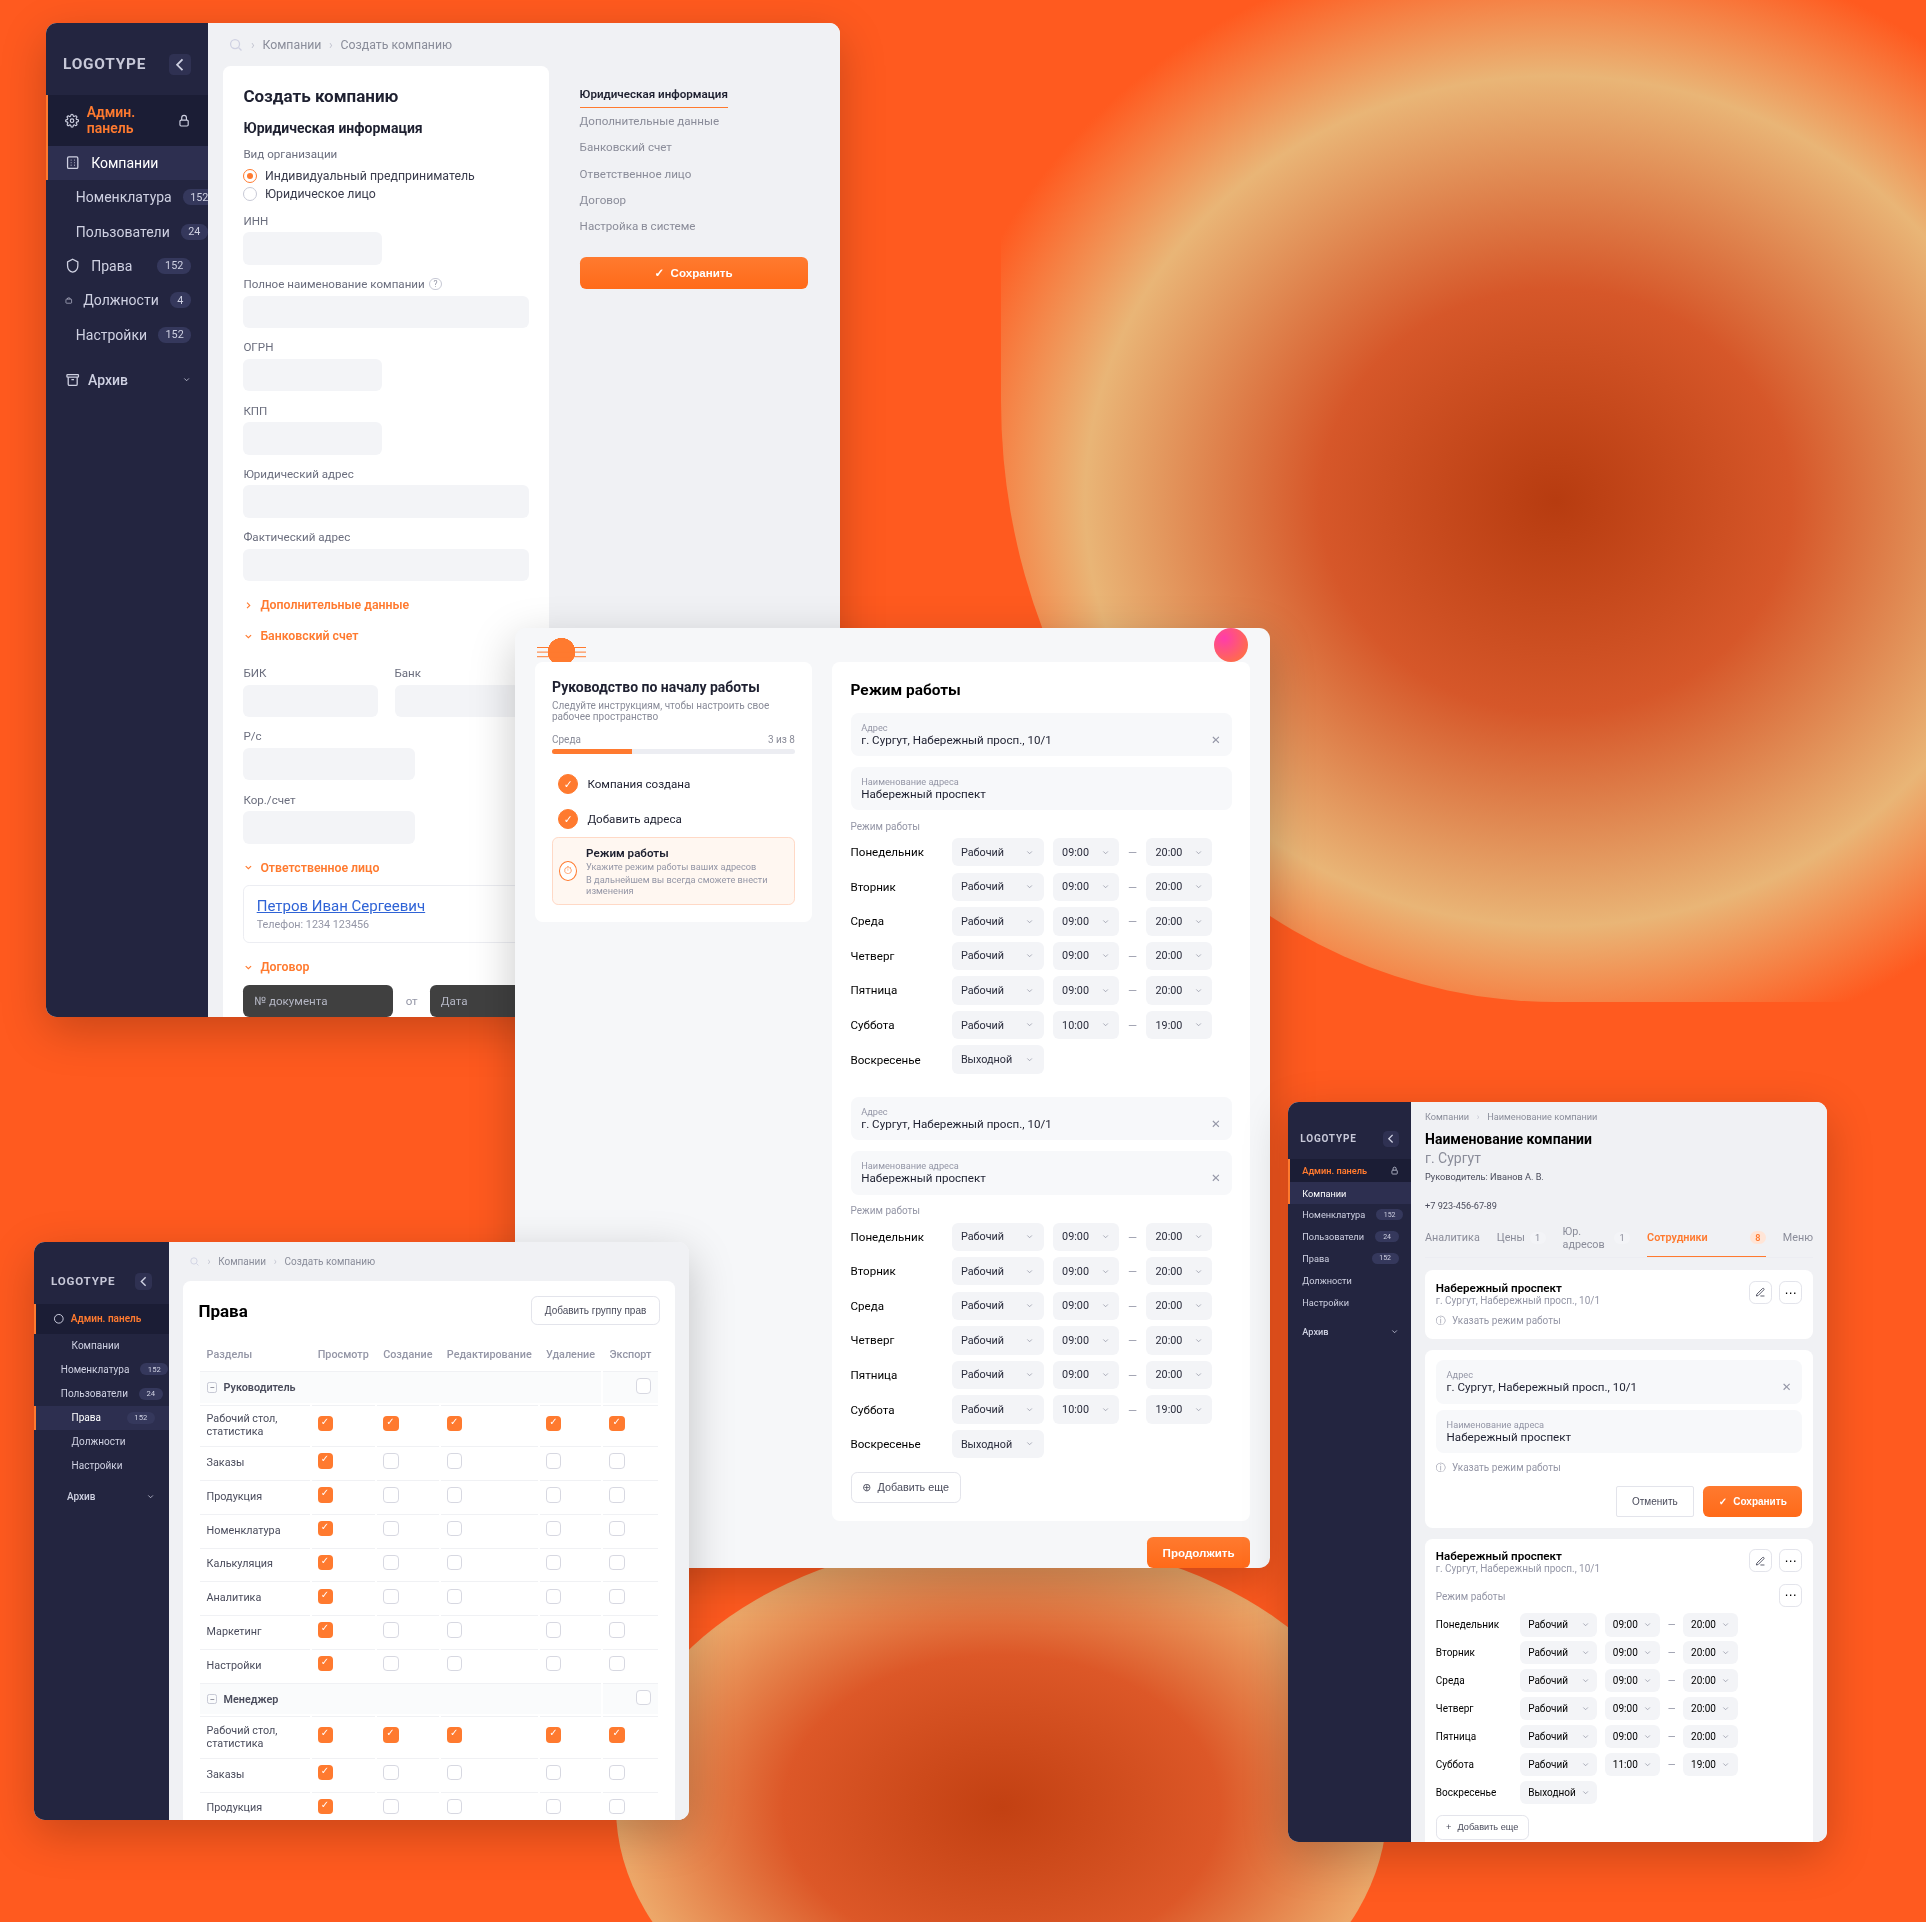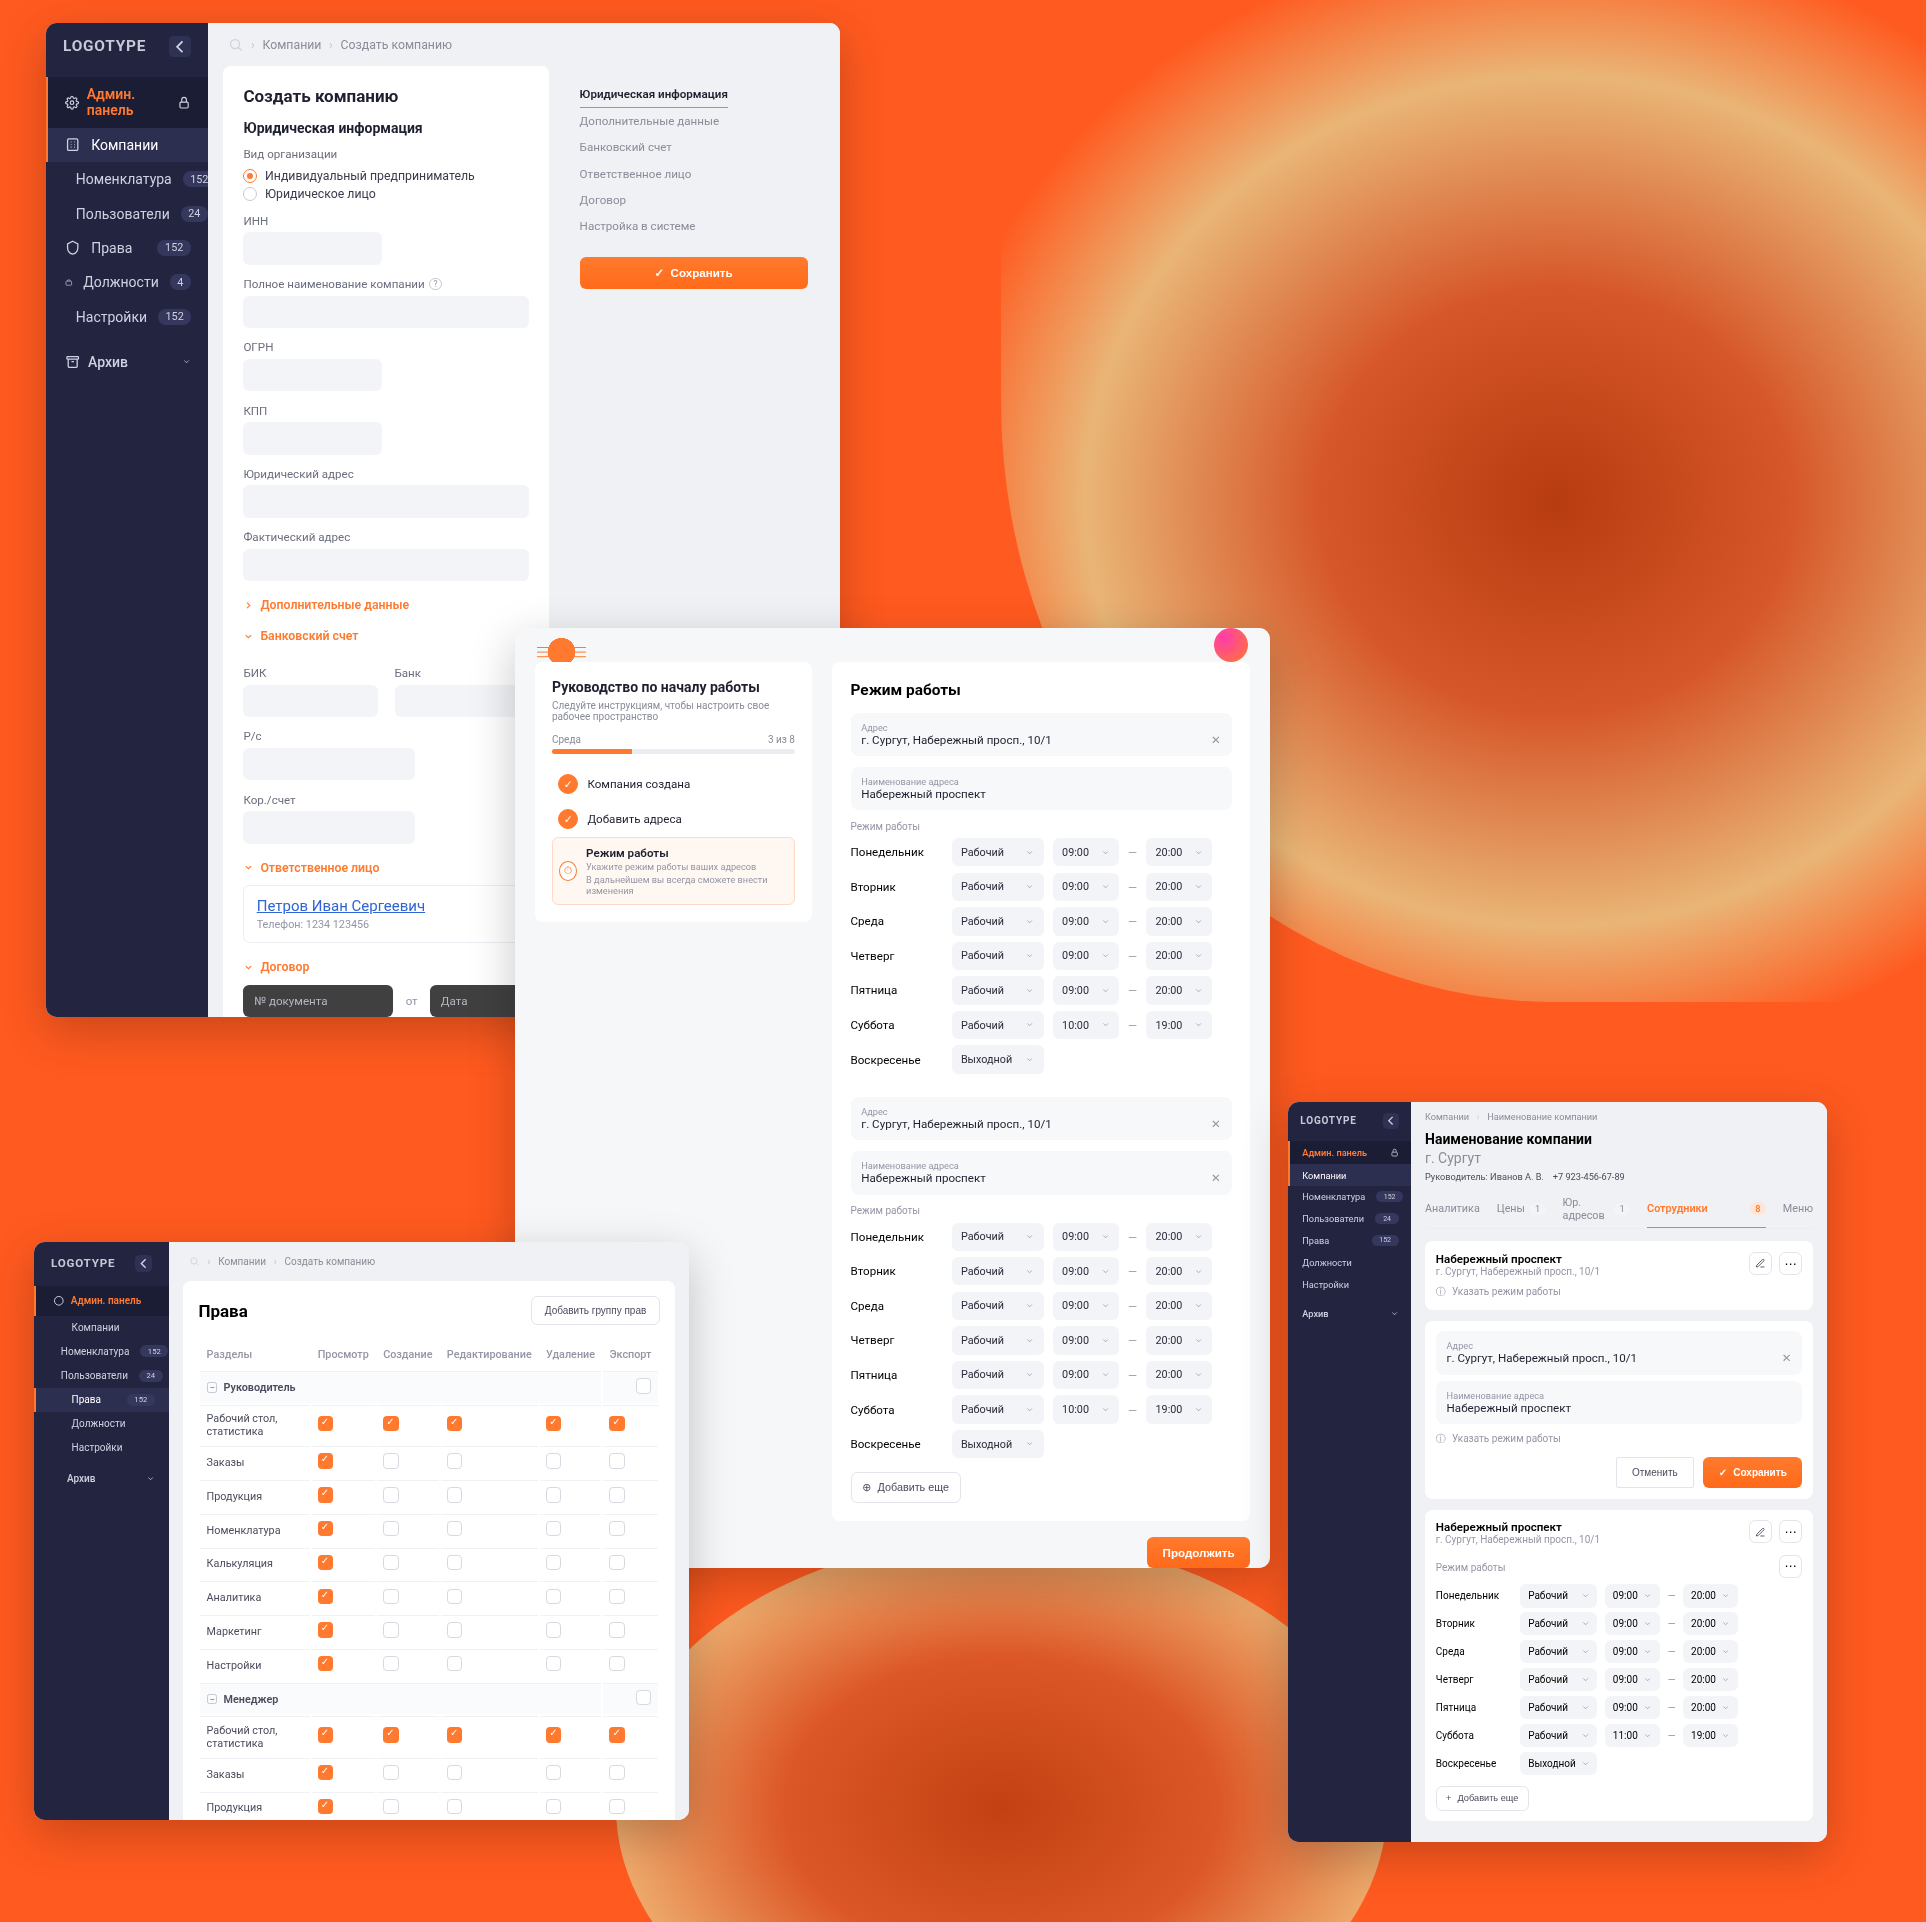--- a/index.html
+++ b/index.html
@@ -36,21 +36,21 @@
   border-radius: 10.8px;
   overflow: hidden;
   box-shadow: 0 14px 46px rgba(0,0,0,0.22);
   background: #f5f6f8;
   display: flex;
 }
 .sidebar {
   background: #232540;
   color: #cfd1e2;
   font-size: 15.4px;
-  padding: 5px 0;
+  padding: 23px 0;
   flex-shrink: 0;
 }
 .sidebar-top {
   display: flex; align-items: center; justify-content: space-between;
   padding: 7.7px 17px 20px;
   color: #c7c8d8;
 }
 .sidebar-logo { font-weight: 700; letter-spacing: 0.8px; }
 .sidebar-collapse { width: 21.6px; height: 21.6px; border-radius: 4.6px; background: #2f3152; display:flex;align-items:center;justify-content:center; }
 .sidebar-group-label {
@@ -909,21 +909,21 @@
   </div>
   <div class="content">
     <div class="breadcrumb" style="font-size:9.2px;padding:9.2px 14px;">
       <span>Компании</span>
       <span class="sep">›</span>
       <span>Наименование компании</span>
     </div>
     <div style="padding:0 14px 14px;">
       <h2 style="font-size:14px;font-weight:700;">Наименование компании</h2>
       <div style="font-size:14px;color:#8a8c99;margin:3.1px 0 4.6px;">г. Сургут</div>
-      <div style="font-size:9.2px;color:#4a4c5c;display:flex;gap:9px;">
+      <div style="font-size:9.2px;color:#4a4c5c;display:flex;gap:18px;flex-direction:column;">
         <span>Руководитель: Иванов А. В.</span>
         <span>+7 923-456-67-89</span>
       </div>
       <div class="tabs">
         <div class="tab">
             <span>Аналитика</span>
           </div>
         <div class="tab">
             <span>Цены</span>
             <span class="pill">1</span>

